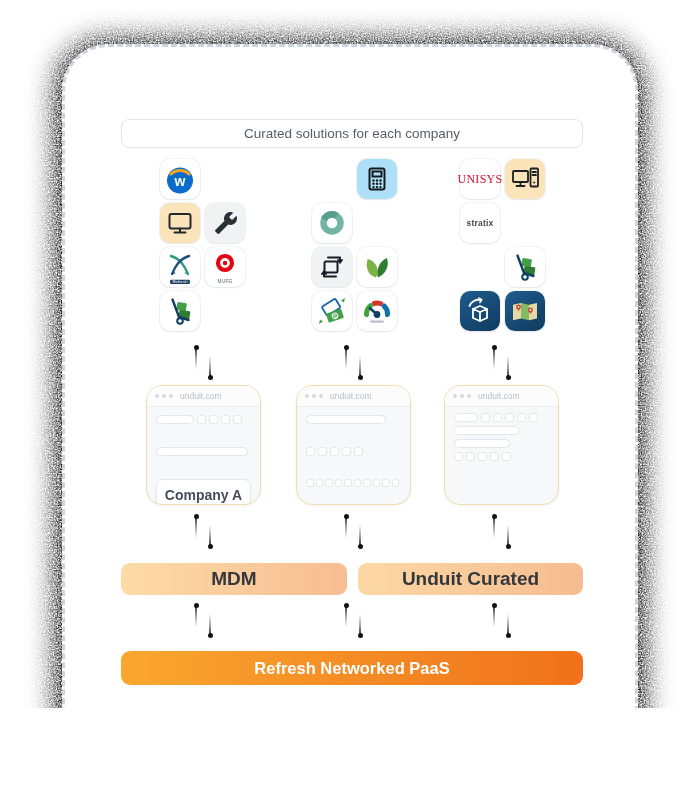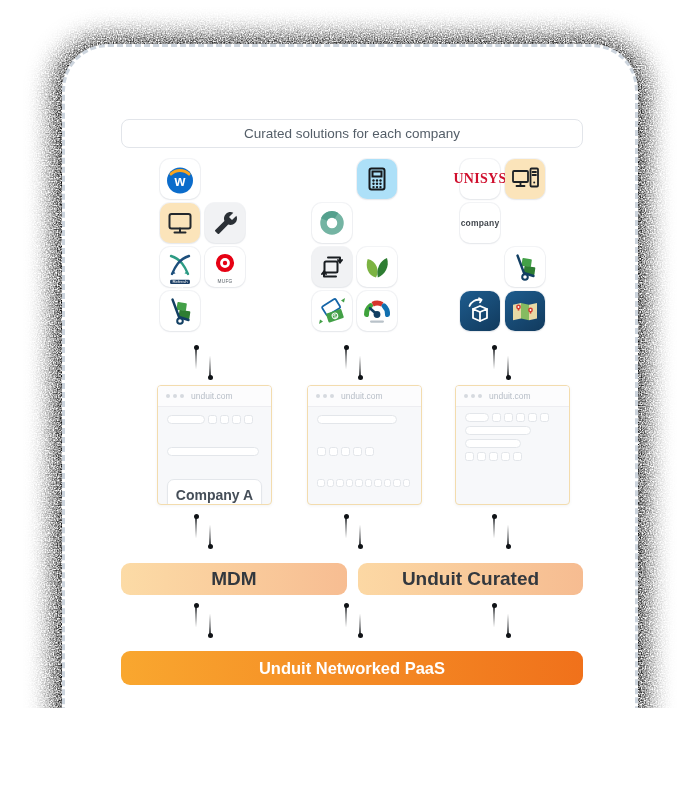--- a/index.html
+++ b/index.html
@@ -26,34 +26,34 @@
   .tile.tan{background:#fbe4ba;} .tile.gray{background:#f1f2f4;} .tile.blue{background:#ade0f8;}
   .tile.navy{background:linear-gradient(145deg,#1e5c8e,#113a5d);}
   .tile.empty{background:transparent;box-shadow:none;}
   .tile.squares{background:transparent;box-shadow:none;display:grid;grid-template-columns:18px 18px;grid-auto-rows:18px;gap:3px;place-content:center;}
   .sq{border-radius:4.5px;}
   .sq.q1{background:#14527c;} .sq.q2{background:#1178b0;} .sq.q3{background:#e9ebee;} .sq.q4{background:#a9dcf6;}
   .tile-label{position:absolute;left:0;right:0;bottom:3px;text-align:center;font-size:7px;color:#5a6168;
         transform:scale(.68);transform-origin:center bottom;letter-spacing:.3px;}
   .tile-banner{position:absolute;left:4px;right:4px;bottom:3px;height:7px;background:#1c3f66;border-radius:2px;
         color:#fff;font-size:7px;line-height:7px;text-align:center;transform:scale(.62);transform-origin:center bottom;}
-  .logo-text-red{font-family:"Liberation Serif","DejaVu Serif",serif;font-weight:bold;font-size:14px;color:#d0102e;letter-spacing:.3px;}
+  .logo-text-red{font-family:"Liberation Serif","DejaVu Serif",serif;font-weight:normal;font-size:12px;color:#d0102e;letter-spacing:.3px;}
   .logo-text-dark{font-weight:600;font-size:8.5px;color:#43484e;letter-spacing:.2px;}
 
   
   .flow{position:absolute;width:29px;height:34px;}
   .flow .line{position:absolute;width:2px;height:26px;border-radius:1px;}
   .flow .up{left:6px;top:0;background:linear-gradient(to bottom,#15181c 0%,rgba(21,24,28,.45) 40%,rgba(21,24,28,0) 90%);}
   .flow .down{left:20px;top:7px;background:linear-gradient(to top,#15181c 0%,rgba(21,24,28,.45) 40%,rgba(21,24,28,0) 90%);}
   .flow .dot{position:absolute;width:5px;height:5px;border-radius:50%;background:#101317;left:-1.5px;}
   .flow .up .dot{top:-1px;} .flow .down .dot{bottom:-1px;}
 
   
   .window{position:absolute;top:338px;width:115px;height:120px;box-sizing:border-box;background:#f7f8fa;
-        border:1.5px solid #f3dcae;border-radius:4px;overflow:hidden;box-shadow:0 1px 3px rgba(90,100,110,.07);margin-left:11px;}
+        border:1.5px solid #f3dcae;border-radius:16px;overflow:hidden;box-shadow:0 1px 3px rgba(90,100,110,.07);}
   .window.wa{left:81px;} .window.wb{left:231px;} .window.wc{left:379px;}
   .win-bar{height:20px;background:#fcfcfd;border-bottom:1px solid #ededf1;display:flex;align-items:center;gap:3px;padding:0 8px;}
   .win-dot{width:4px;height:4px;border-radius:50%;background:#d6dadf;flex:none;}
   .win-url{font-size:8.5px;color:#b7bec7;margin-left:4px;white-space:nowrap;}
   .win-body{padding:8px 9px;display:flex;flex-direction:column;gap:23px;}
   .window.wc .win-body{gap:4px;padding-top:6px;}
   .sk-row{display:flex;gap:3px;align-items:center;}
   .sk-pill{height:9px;background:#fff;border:1px solid #e3e6ea;border-radius:5px;box-sizing:border-box;flex:none;}
   .sk-sq{width:9px;height:9px;background:#fff;border:1px solid #e3e6ea;border-radius:2.5px;box-sizing:border-box;flex:none;}
   .sk-sq.s8{width:7.5px;height:8px;}
@@ -236,21 +236,21 @@
             <g fill="none" stroke="#1c2126" stroke-width="1.8" stroke-linecap="round">
               <rect x="8" y="12" width="15" height="11" rx="1"></rect>
               <path d="M15.5 23v4M11.5 27h8"></path>
               <rect x="25.5" y="9.5" width="7.5" height="18" rx="1"></rect>
               <path d="M27.5 13h3.5M27.5 16h3.5"></path>
             </g>
             <circle cx="29.2" cy="23.5" r="1" fill="#1c2126"></circle>
           </svg>
       </div>
       <div class="tile">
-        <span class="logo-text-dark">company</span>
+        <span class="logo-text-dark">stratix</span>
       </div>
       <div class="tile squares">
         <div class="sq q1"></div>
           <div class="sq q2"></div>
           <div class="sq q3"></div>
           <div class="sq q4"></div>
       </div>
       <div class="tile squares">
         <div class="sq q1"></div>
           <div class="sq q2"></div>
@@ -459,16 +459,16 @@
       </div>
     <div class="flow" style="left:422px;top:557px;">
         <span class="line up">
           <span class="dot"></span>
         </span>
         <span class="line down">
           <span class="dot"></span>
         </span>
       </div>
 
-    <div class="paas-bar">Unduit Networked PaaS</div>
+    <div class="paas-bar">Refresh Networked PaaS</div>
 
   </div>
 </div>
 
 </body></html>

